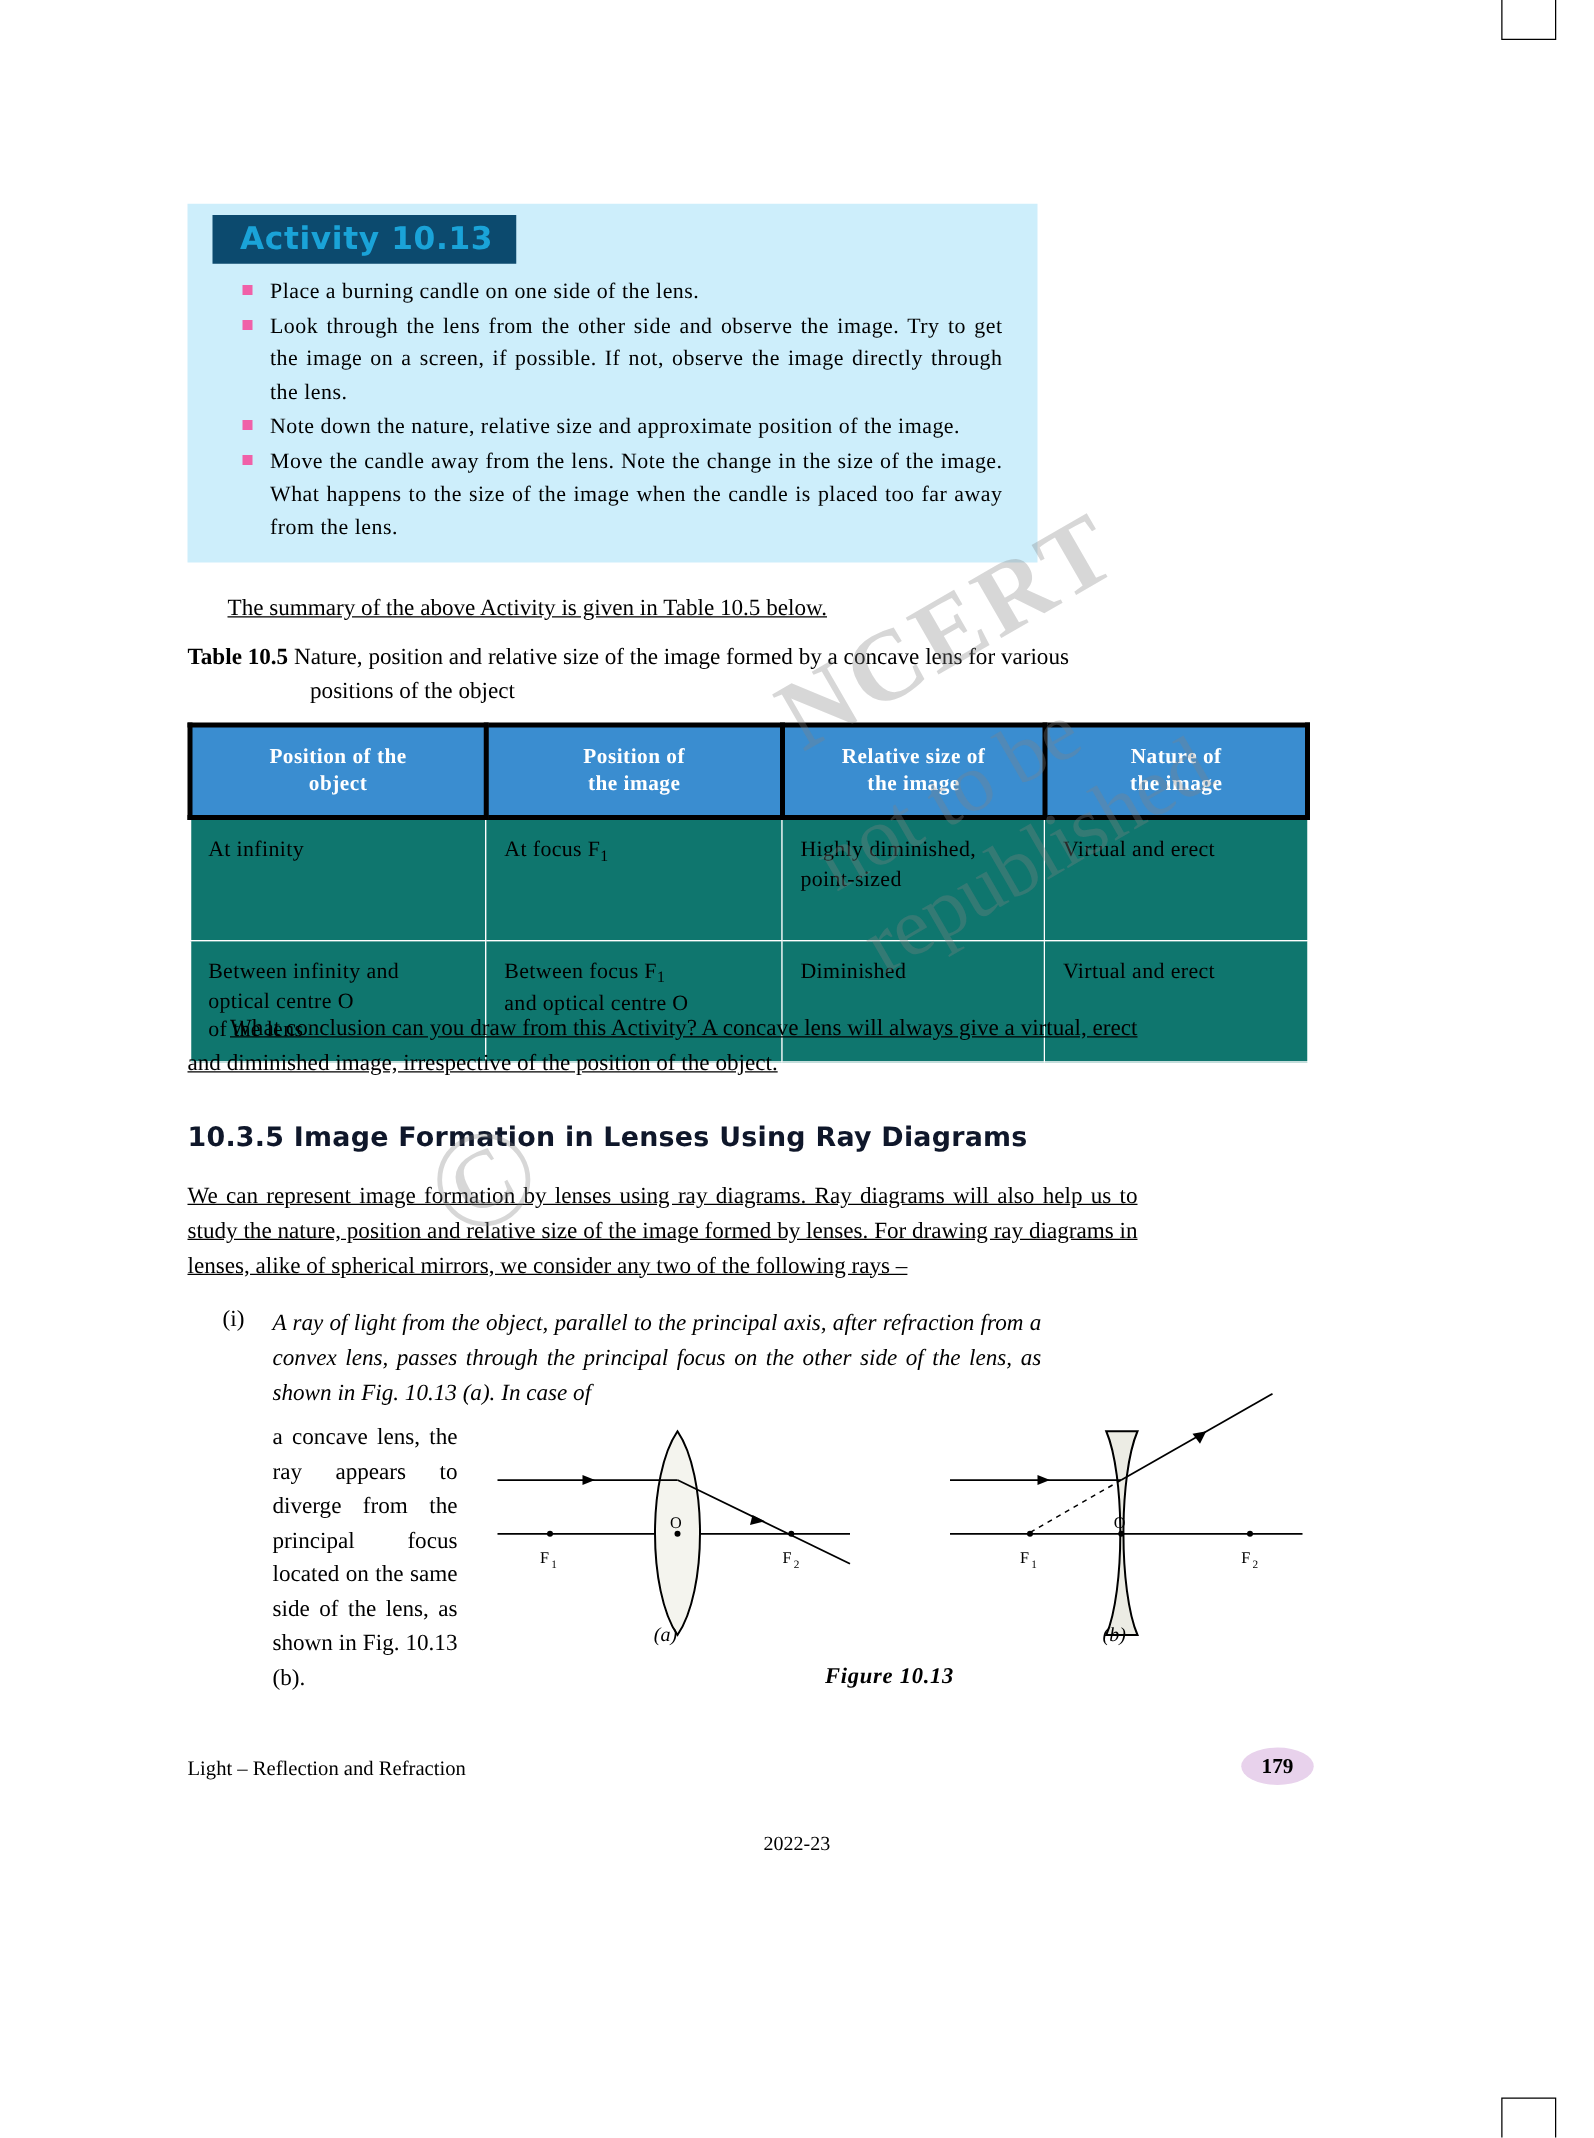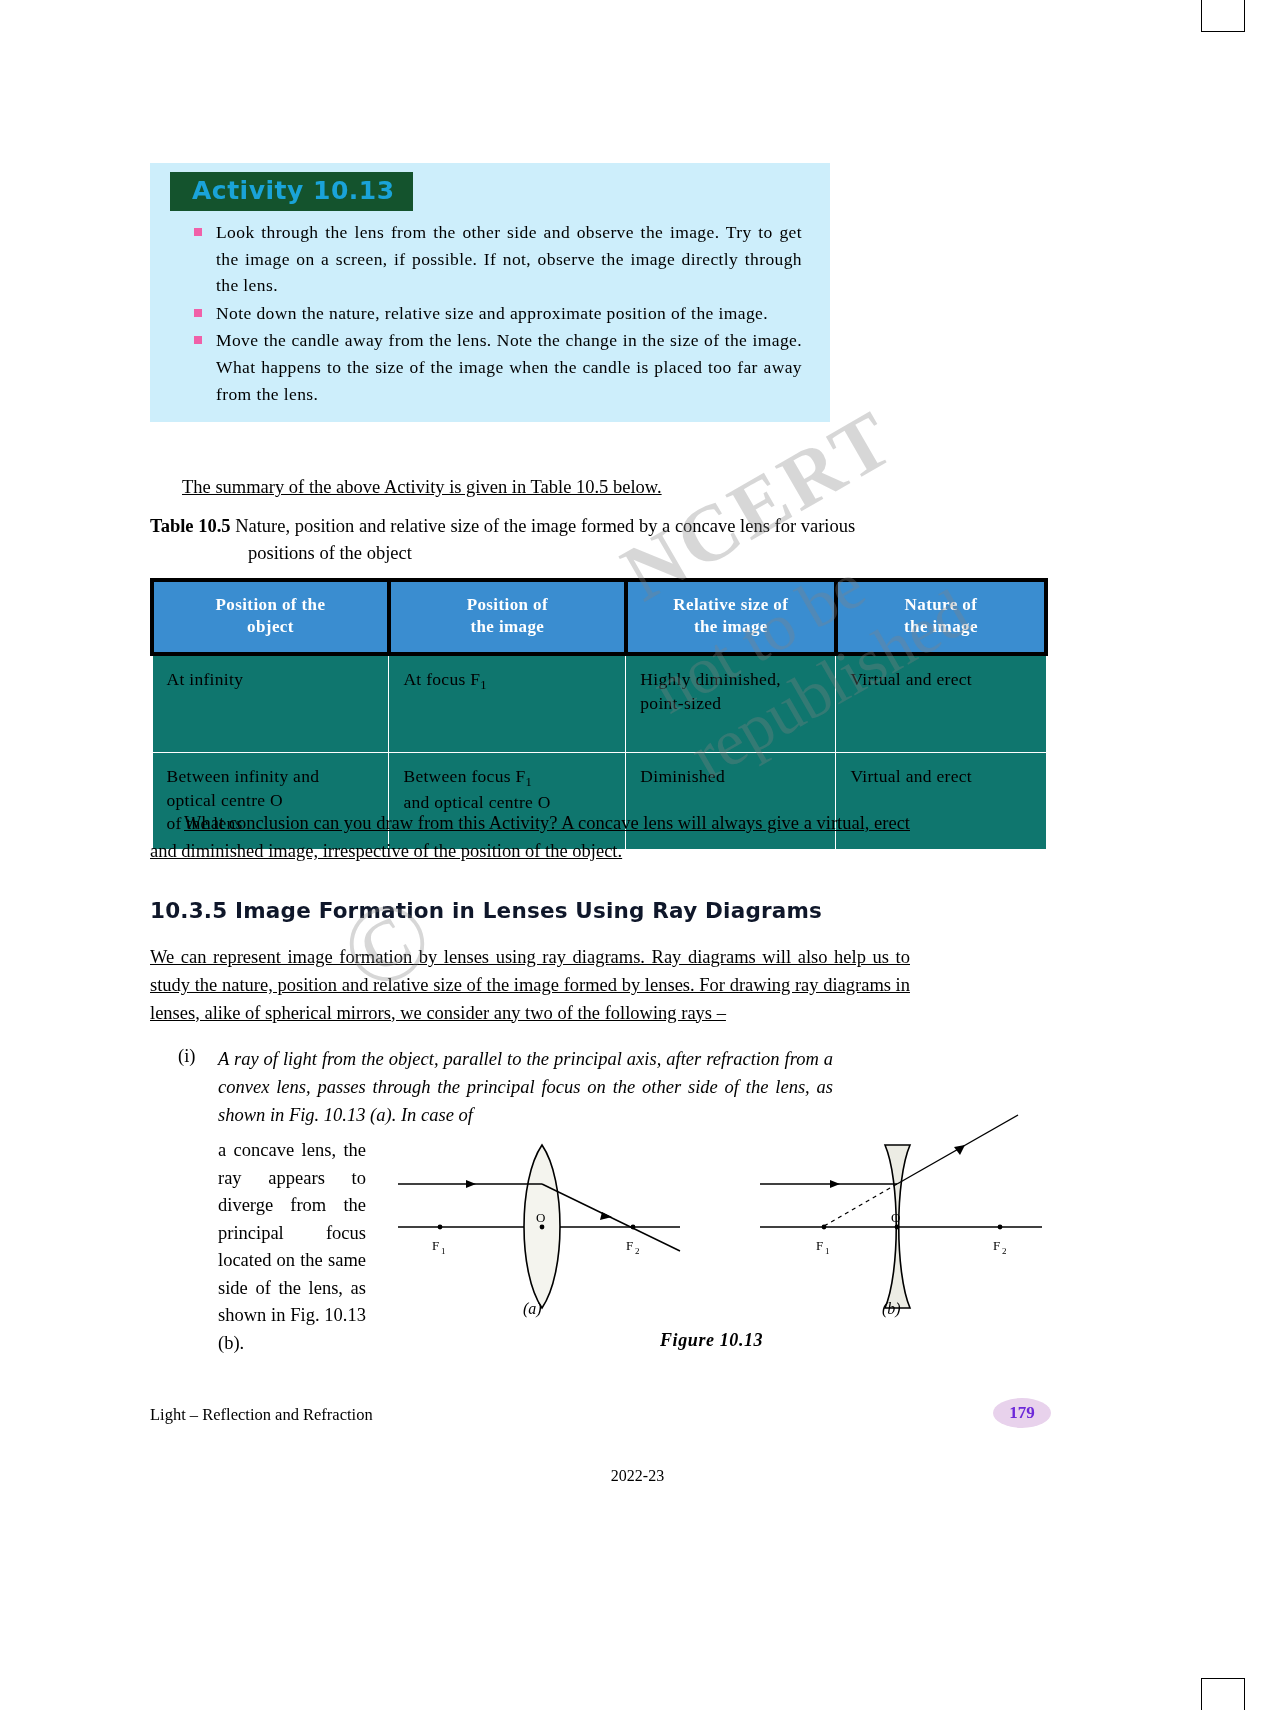--- a/index.html
+++ b/index.html
@@ -28,21 +28,21 @@
   .activity-box {
     position: absolute;
     left: 150px;
     top: 163px;
     width: 680px;
     background: #cdeefb;
     box-sizing: border-box;
     padding: 0 0 14px 0;
   }
   .activity-title-wrap {
-    background: #14532d;
+    background: #0c4a6e;
     display: inline-block;
     padding: 4px 18px 6px 22px;
     margin: 9px 0 2px 20px;
   }
   .activity-title {
     font-family: "DejaVu Sans", sans-serif;
     font-weight: bold;
     font-size: 25px;
     color: #1aa3d8;
     letter-spacing: 0.5px;
@@ -196,21 +196,21 @@
     font-size: 16.5px;
   }
   .page-badge {
     position: absolute;
     left: 993px;
     top: 1398px;
     width: 58px;
     height: 30px;
     border-radius: 50%;
     background: #e8d2ec;
-    color: #6d28d9;
+    color: #000000;
     font-weight: bold;
     font-size: 17px;
     display: flex;
     align-items: center;
     justify-content: center;
   }
   .footer-center {
     position: absolute;
     left: 0;
     right: 0;
@@ -255,20 +255,21 @@
 <body>
 
 <div class="corner tr"></div>
 <div class="corner br"></div>
 
 <div class="activity-box">
   <div class="activity-title-wrap">
     <span class="activity-title">Activity  10.13</span>
   </div>
   <ul class="activity-list">
+    <li><span class="bullet"></span><span>Place  a  burning  candle  on  one  side  of  the  lens.</span></li>
     <li><span class="bullet"></span><span>Look  through  the  lens  from  the  other  side  and  observe  the  image. Try  to  get  the  image  on  a  screen,  if  possible.  If  not,  observe  the image  directly  through  the  lens.</span></li>
     <li><span class="bullet"></span><span>Note  down  the  nature,  relative  size  and  approximate  position  of the  image.</span></li>
     <li><span class="bullet"></span><span>Move  the  candle  away  from  the  lens.   Note  the  change  in  the  size of  the  image.  What  happens  to  the  size  of  the  image  when  the candle  is  placed  too  far  away  from  the  lens.</span></li>
   </ul>
 </div>
 
 <div class="para" style="left:182px; top:474px; width:868px;">The summary of the above Activity is given in Table 10.5 below.</div>
 
 <div class="tbl-caption">
   <b>Table 10.5</b><span> Nature, position and relative size of the image formed by a concave lens for various</span>

